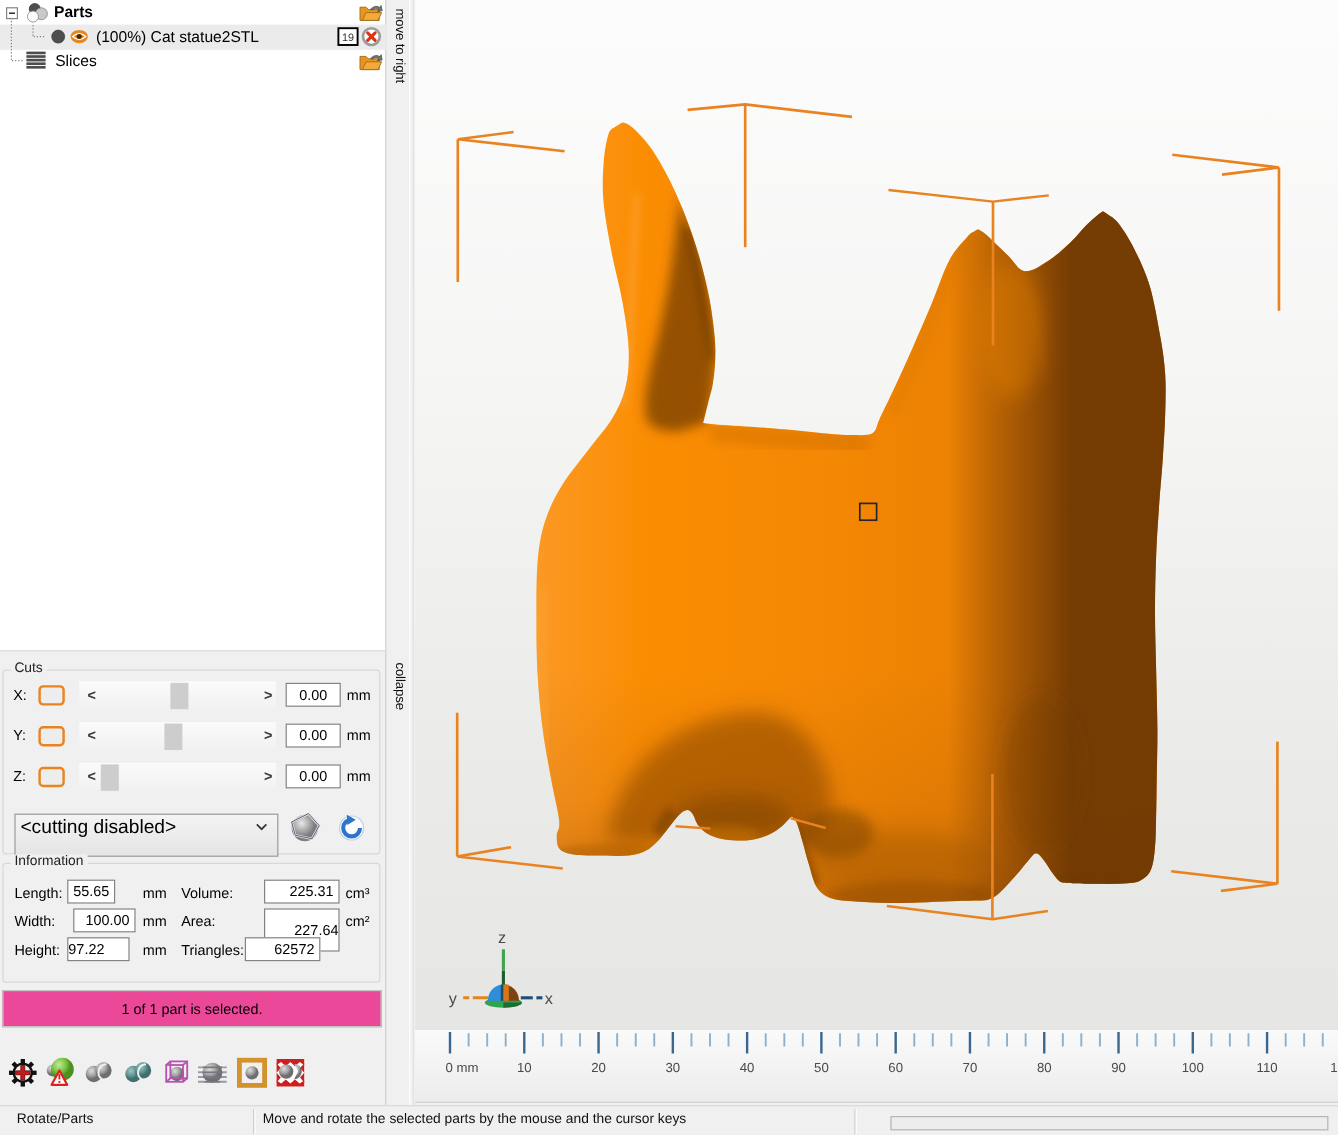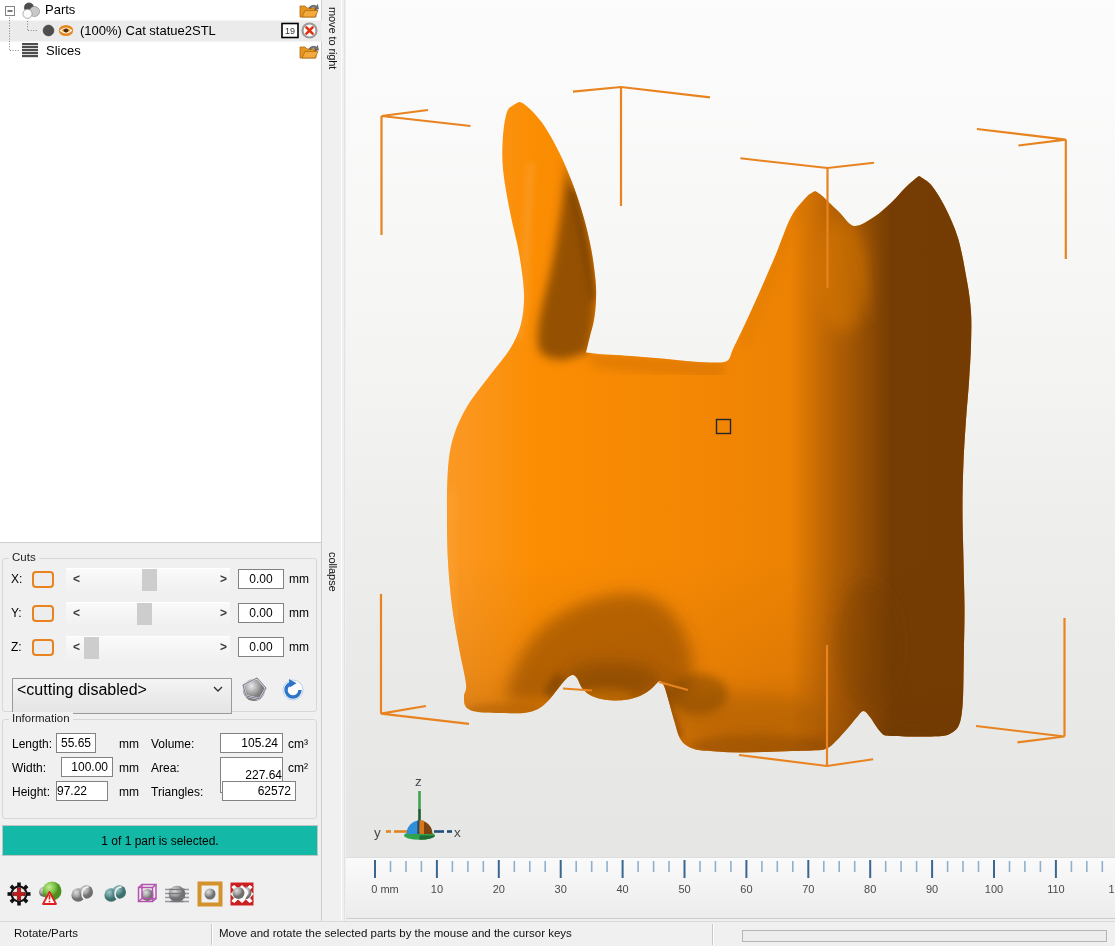--- a/index.html
+++ b/index.html
@@ -57,21 +57,21 @@
       <path d="M10,4.5 Q14,0.5 18,3.5 L18.5,1.5 L19.5,6 L15.5,6.5 L17,5 Q14,2.5 11,5.5 Z" fill="#777" stroke="#444" stroke-width="0.6"></path>
     </g>
     <use href="#fold1" x="0" y="41"></use>
 
     <rect x="282" y="23.5" width="16" height="14" fill="#fff" stroke="#000" stroke-width="1.6"></rect>
     <text x="290" y="34" font-size="9" fill="#333" text-anchor="middle">19</text>
 
     <circle cx="309.5" cy="30.5" r="7" fill="#fdfdfd" stroke="#9b9b9b" stroke-width="2.2"></circle>
     <path d="M306.4,27.4 L312.6,33.6 M312.6,27.4 L306.4,33.6" stroke="#e03210" stroke-width="2.6" stroke-linecap="round"></path>
   </svg>
-  <div class="row" style="top:2px;left:45px;font-weight:normal">Parts</div>
+  <div class="row" style="top:2px;left:45px;font-weight:bold">Parts</div>
   <div class="row" style="top:23px;left:80px">(100%) Cat statue2STL</div>
   <div class="row" style="top:43px;left:46px;font-weight:normal">Slices</div>
 </div>
 <div class="abs" id="lpanel">
 
   <div class="fieldset" style="left:2px;top:15px;width:315px;height:154px"></div>
   <div class="legend" style="left:9px;top:8px">Cuts</div>
 
   <div class="lbl" style="left:11px;top:29px">X:</div>
   <div class="sw" style="left:32px;top:28px"></div>
@@ -128,27 +128,27 @@
   <div class="lbl" style="left:12px;top:242px">Height:</div>
   <div class="inp" style="left:56px;top:190px;width:40px;height:20px;justify-content:flex-end;padding-right:4px">55.65</div>
   <div class="inp" style="left:61px;top:214px;width:52px;height:20px;justify-content:flex-end;padding-right:4px">100.00</div>
   <div class="inp" style="left:56px;top:238px;width:52px;height:20px;justify-content:flex-end;padding-right:20px">97.22</div>
   <div class="lbl" style="left:119px;top:194px">mm</div>
   <div class="lbl" style="left:119px;top:218px">mm</div>
   <div class="lbl" style="left:119px;top:242px">mm</div>
   <div class="lbl" style="left:151px;top:194px">Volume:</div>
   <div class="lbl" style="left:151px;top:218px">Area:</div>
   <div class="lbl" style="left:151px;top:242px">Triangles:</div>
-  <div class="inp" style="left:220px;top:190px;width:63px;height:20px;justify-content:flex-end;padding-right:4px">105.24</div>
+  <div class="inp" style="left:220px;top:190px;width:63px;height:20px;justify-content:flex-end;padding-right:4px">225.31</div>
   <div class="inp" style="left:220px;top:214px;width:63px;height:36px;justify-content:flex-end;padding-right:0">227.64</div>
-  <div class="inp" style="left:222px;top:238px;width:74px;height:20px;justify-content:flex-end;padding-right:4px">62572</div>
+  <div class="inp" style="left:204px;top:238px;width:63px;height:20px;justify-content:flex-end;padding-right:4px">62572</div>
   <div class="lbl" style="left:288px;top:194px">cm³</div>
   <div class="lbl" style="left:288px;top:218px">cm²</div>
 
-  <div class="abs" style="left:2px;top:282px;width:316px;height:31px;background:#14b8a6;border:1px solid #c3c3c3;display:flex;align-items:center;justify-content:center;font-size:12px;color:#000">1 of 1 part is selected.</div>
+  <div class="abs" style="left:2px;top:282px;width:316px;height:31px;background:#ec4899;border:1px solid #c3c3c3;display:flex;align-items:center;justify-content:center;font-size:12px;color:#000">1 of 1 part is selected.</div>
 
   <svg width="270" height="30" style="position:absolute;left:5px;top:336px">
     <defs>
       <radialGradient id="gb" cx="35%" cy="30%">
           <stop offset="0%" stop-color="#ddd"></stop>
           <stop offset="65%" stop-color="#a0a0a0"></stop>
           <stop offset="100%" stop-color="#6f6f6f"></stop>
         </radialGradient>
       <radialGradient id="gt" cx="35%" cy="30%">
           <stop offset="0%" stop-color="#9fc6c6"></stop>

